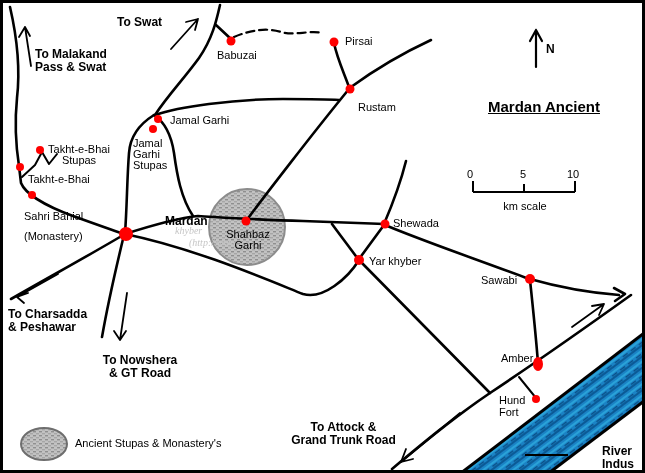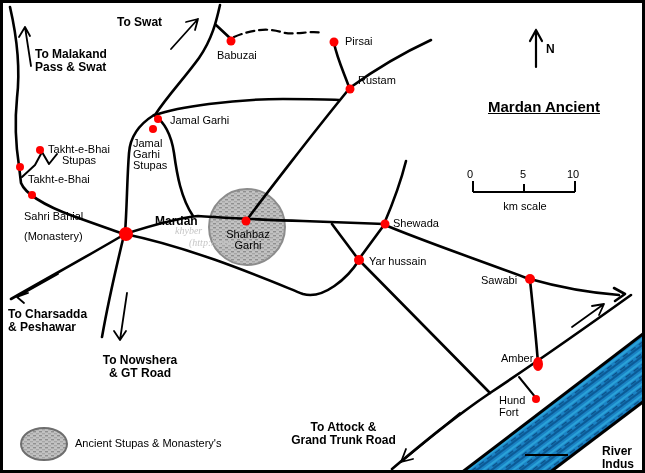--- a/index.html
+++ b/index.html
@@ -119,35 +119,35 @@
 Pass &amp; Swat</div>
   <div class="lbl bld ctr" style="left:94px;top:351px;width:86px;">To Nowshera
 &amp; GT Road</div>
   <div class="lbl bld" style="left:5px;top:305px;">To Charsadda
 &amp; Peshawar</div>
   <div class="lbl bld ctr" style="left:283px;top:418px;width:115px;">To Attock &amp;
 Grand Trunk Road</div>
 
   <div class="lbl" style="left:214px;top:47px;">Babuzai</div>
   <div class="lbl" style="left:342px;top:33px;">Pirsai</div>
-  <div class="lbl" style="left:355px;top:72px;">Rustam</div>
+  <div class="lbl" style="left:355px;top:99px;">Rustam</div>
   <div class="lbl" style="left:167px;top:112px;">Jamal Garhi</div>
   <div class="lbl" style="left:130px;top:135px;">Jamal
 Garhi
 Stupas</div>
   <div class="lbl ctr" style="left:44px;top:141px;width:64px;">Takht-e-Bhai
 Stupas</div>
   <div class="lbl" style="left:25px;top:171px;">Takht-e-Bhai</div>
   <div class="lbl" style="left:21px;top:203px;line-height:20px;">Sahri Bahial
 (Monastery)</div>
-  <div class="lbl bld" style="left:116px;top:212px;padding-left:36px;">Mardan</div>
+  <div class="lbl bld" style="left:126px;top:212px;padding-left:36px;">Mardan</div>
   <div class="lbl ctr" style="left:214px;top:226px;width:62px;">Shahbaz
 Garhi</div>
   <div class="lbl" style="left:390px;top:215px;">Shewada</div>
-  <div class="lbl" style="left:366px;top:253px;">Yar hussain</div>
+  <div class="lbl" style="left:366px;top:253px;">Yar khyber</div>
   <div class="lbl" style="left:478px;top:272px;">Sawabi</div>
   <div class="lbl" style="left:498px;top:350px;">Amber</div>
   <div class="lbl" style="left:496px;top:391px;line-height:12px;">Hund
 Fort</div>
 
   <div class="lbl bld" style="left:567px;top:442px;padding-left:32px;">River Indus</div>
   <div class="lbl" style="left:72px;top:435px;">Ancient Stupas &amp; Monastery's</div>
 
 </div>
 

